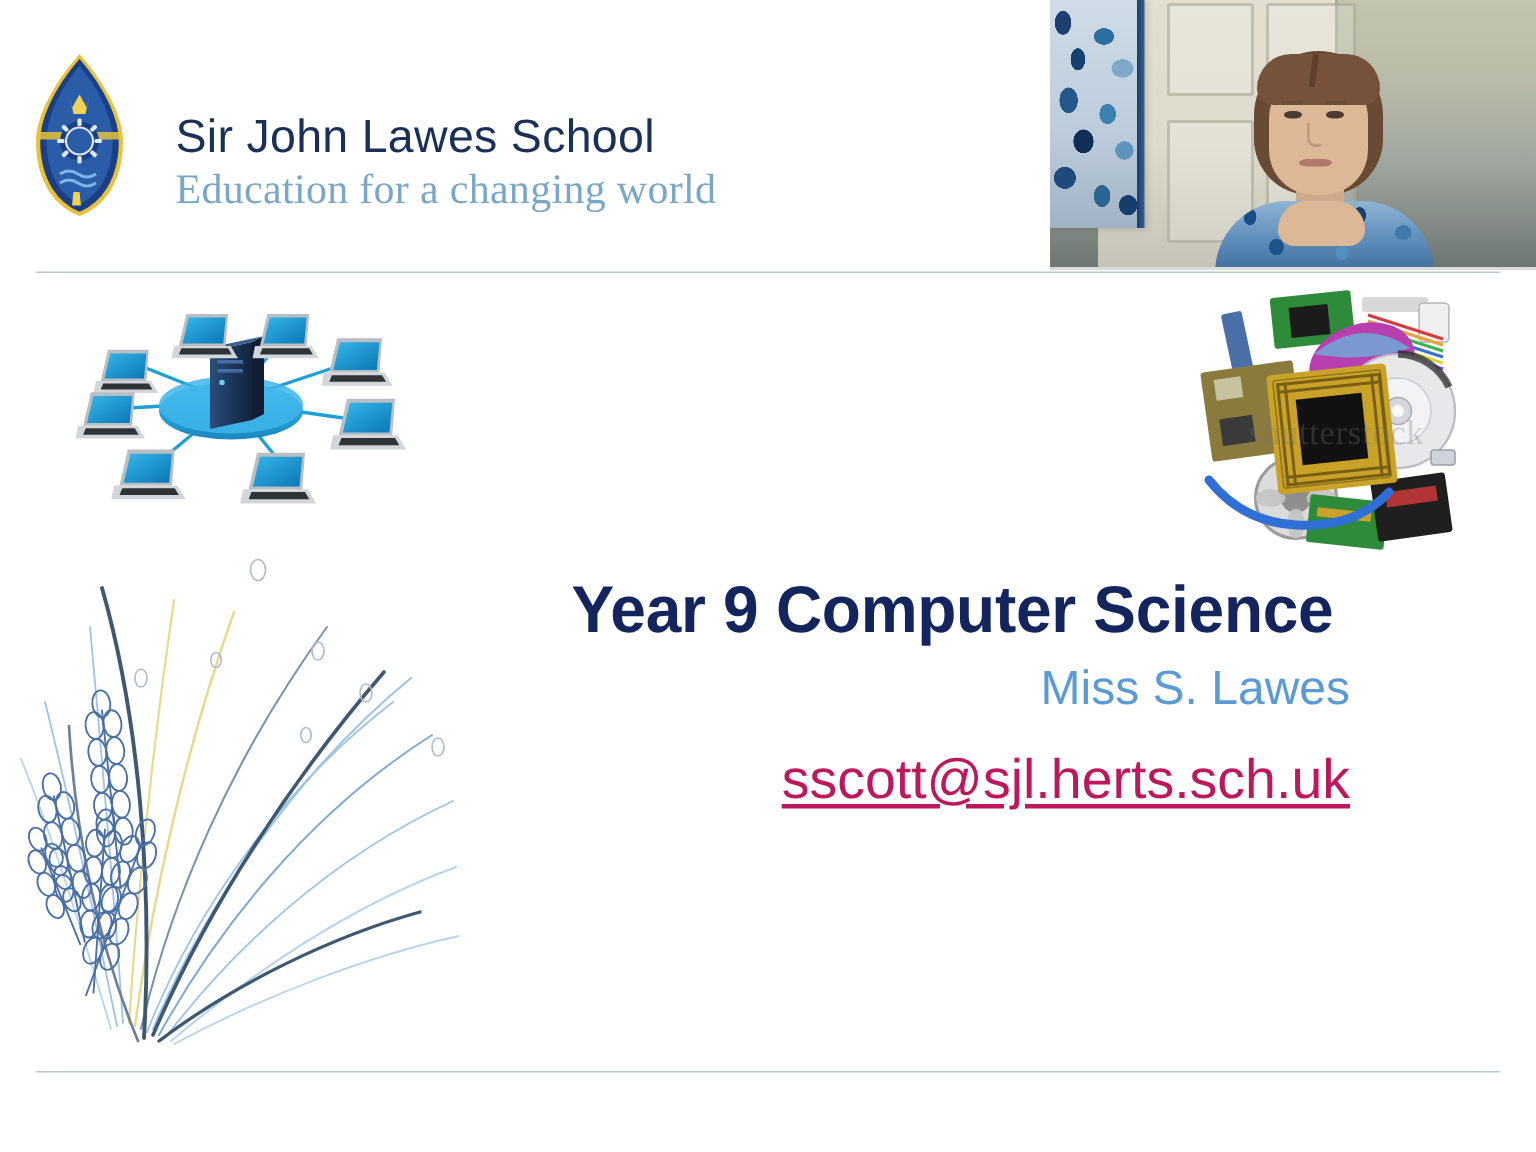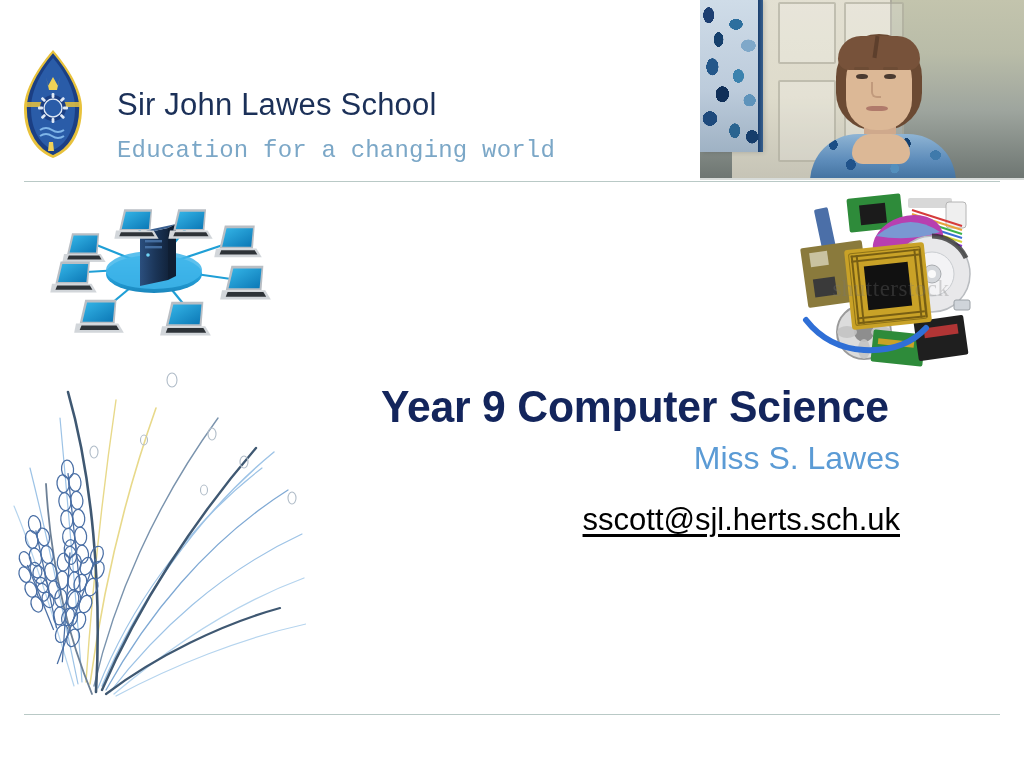--- a/index.html
+++ b/index.html
@@ -16,21 +16,21 @@
     width: 1024px;
     height: 768px;
     background: #ffffff;
     overflow: hidden;
   }
 
   
   #brand {
     position: absolute;
     left: 22px;
-    top: 50px;
+    top: 36px;
     width: 620px;
     height: 112px;
   }
   #crest {
     position: absolute;
     left: 0px;
     top: 0px;
     width: 62px;
     height: 108px;
   }
@@ -42,27 +42,27 @@
   }
   #school-name {
     font-family: "Liberation Sans", sans-serif;
     font-size: 31px;
     line-height: 34px;
     color: #1b3058;
     letter-spacing: 0.2px;
     white-space: nowrap;
   }
   #school-tagline {
-    font-family: Liberation Mono, monospace;
-    font-size: 24px;
+    font-family: Liberation Serif, serif;
+    font-size: 28px;
     line-height: 26px;
     color: #7ba7c7;
     letter-spacing: 0.2px;
     white-space: nowrap;
-    margin-top: 16px;
+    margin-top: 6px;
   }
 
   
   .rule {
     position: absolute;
     height: 1px;
     background: #b9c9c6;
   }
   #rule-top {
     left: 24px;
@@ -227,23 +227,23 @@
   #slide-subtitle {
     font-family: "Liberation Sans", sans-serif;
     font-size: 32px;
     line-height: 40px;
     color: #5b9bd5;
     margin-top: 6px;
   }
   #email-line { margin-top: 22px; }
   #email-link {
     font-family: "Liberation Sans", sans-serif;
-    font-size: 31px;
+    font-size: 37px;
     line-height: 40px;
-    color: #000000;
+    color: #be185d;
     text-underline-offset: 4px;
     cursor: pointer;
   }
 </style>
 </head>
 <body>
 
 <div id="slide">
 
   <div id="brand">

